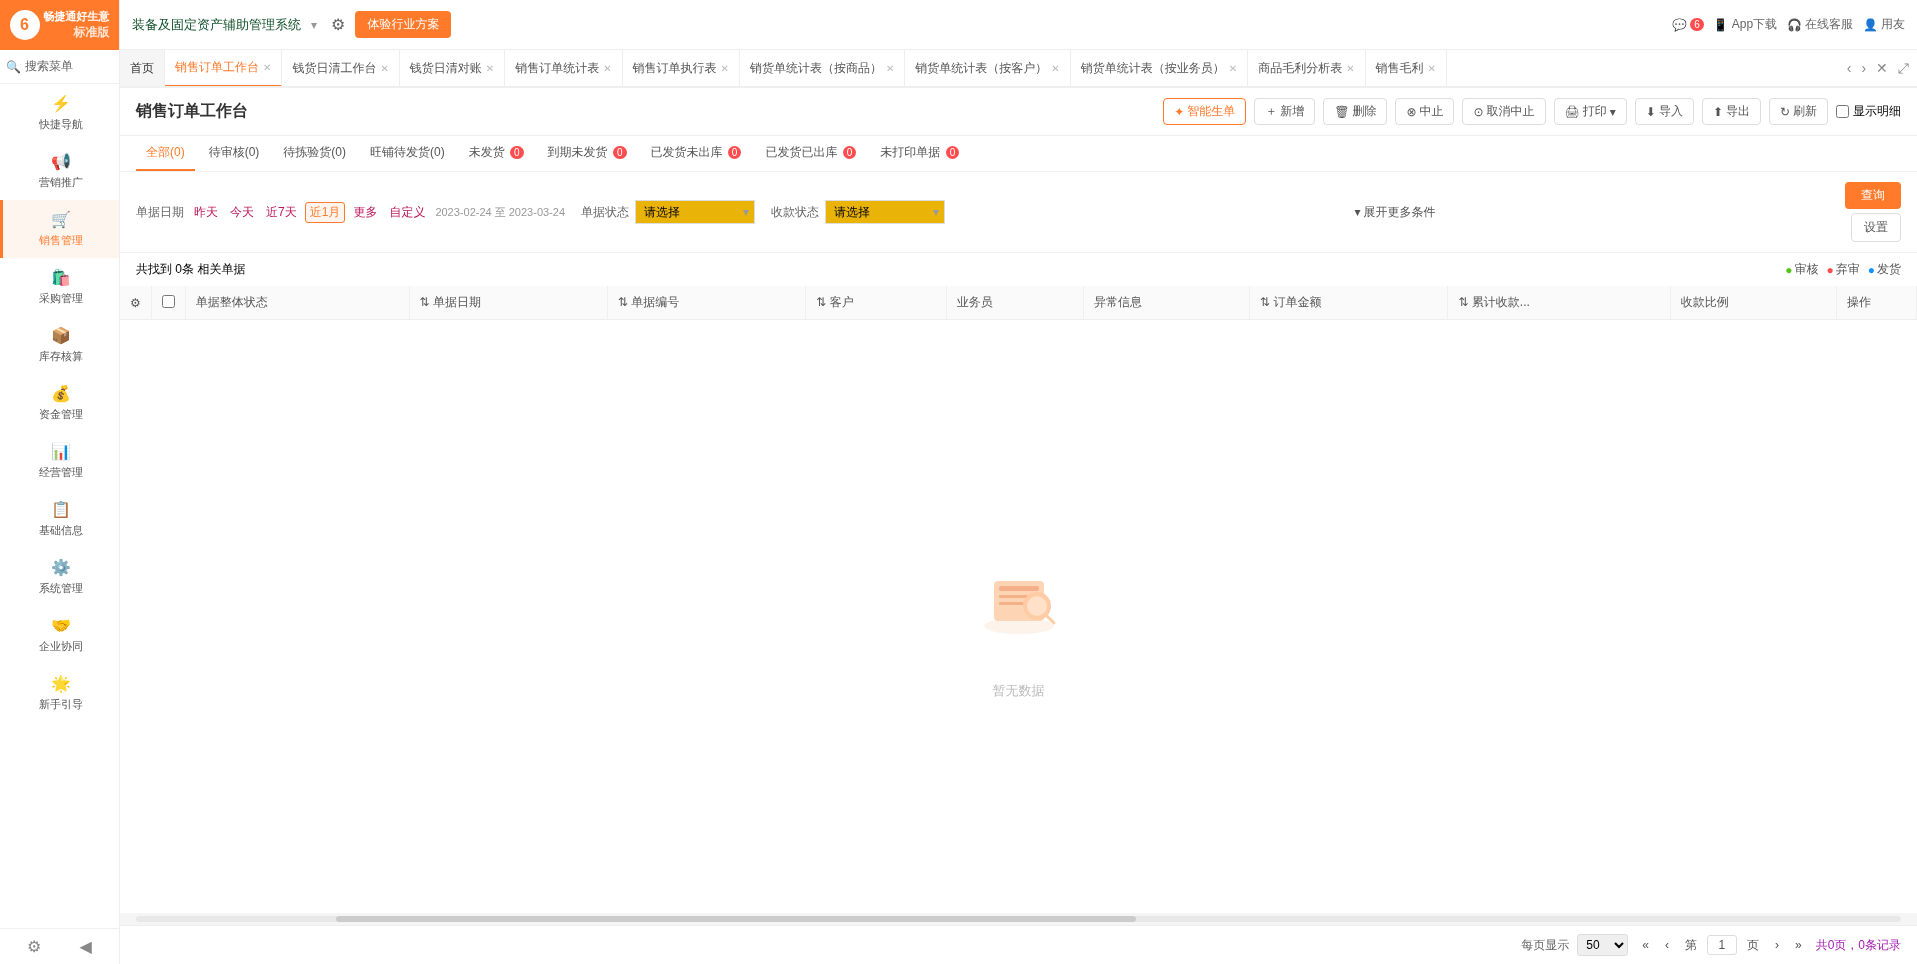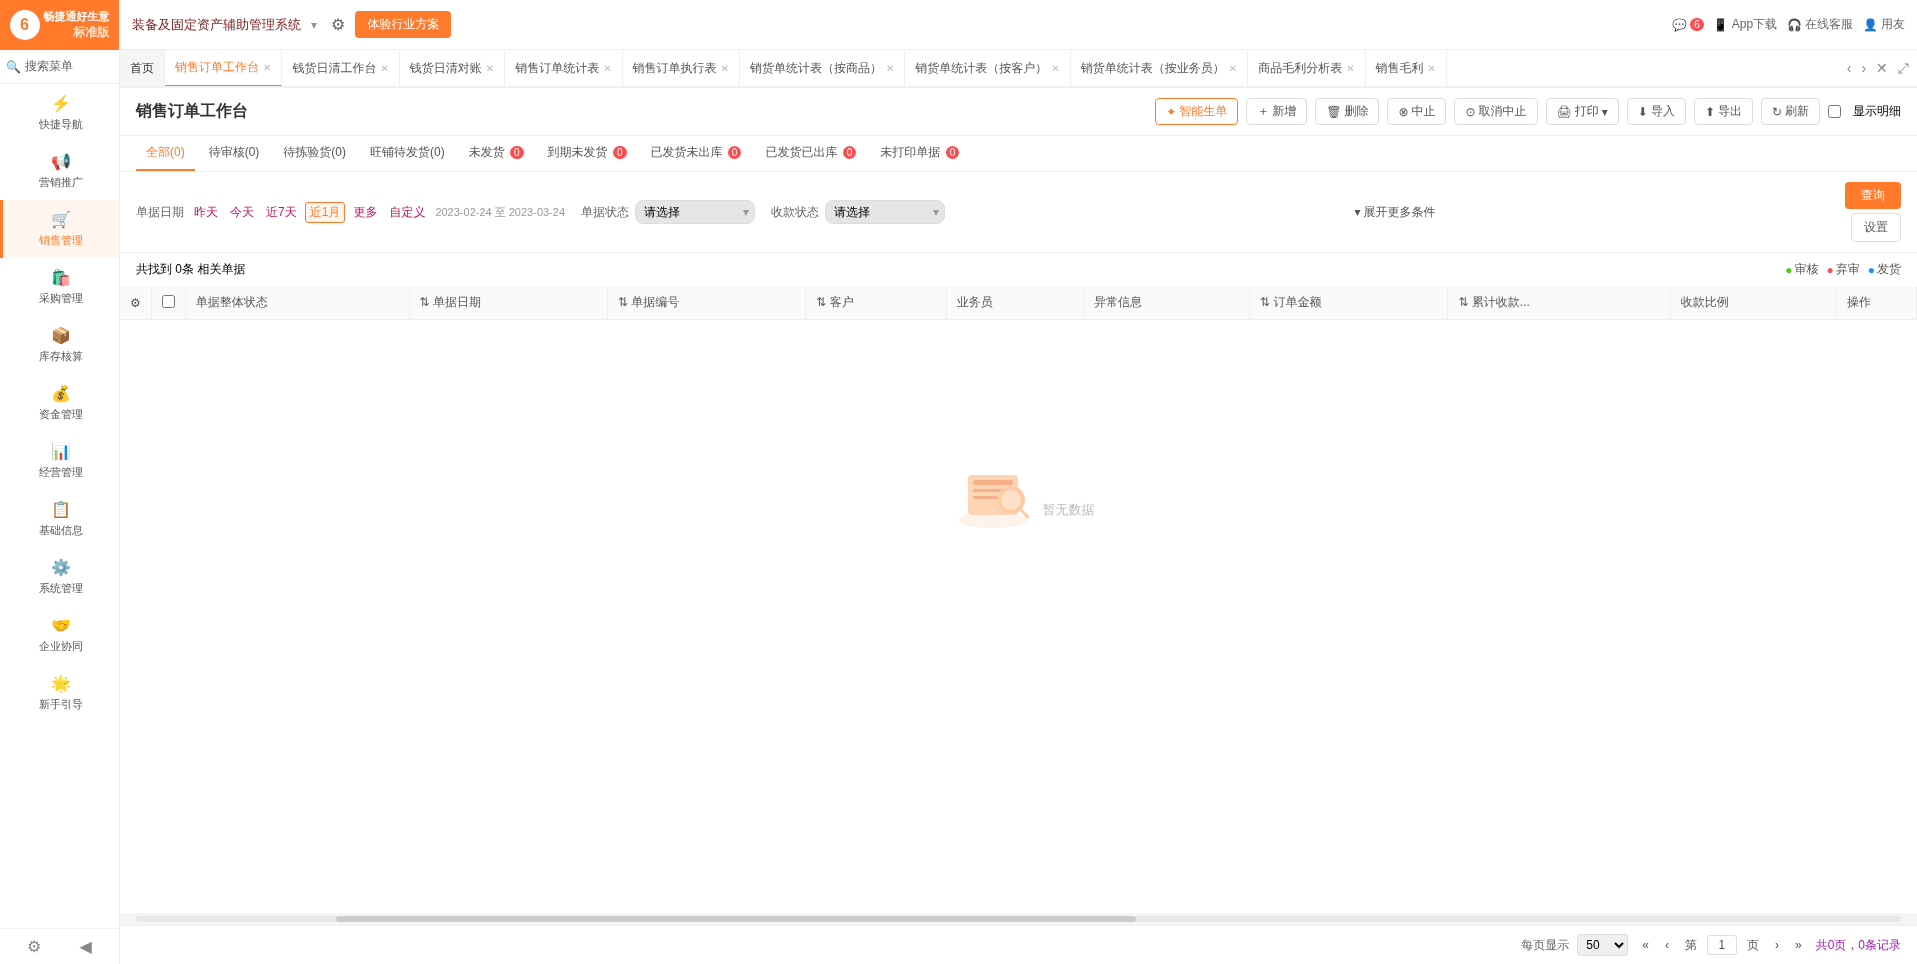--- a/index.html
+++ b/index.html
@@ -54,21 +54,21 @@
 
     
     .filter-bar { background: #fff; padding: 10px 16px; border-bottom: 1px solid #eee; }
     .filter-row { display: flex; align-items: center; gap: 16px; }
     .filter-item { display: flex; align-items: center; gap: 6px; }
     .filter-label { color: #666; white-space: nowrap; }
     .filter-dates { display: flex; align-items: center; gap: 4px; flex-wrap: wrap; }
     .date-quick { color: #be185d; cursor: pointer; padding: 1px 4px; }
     .date-quick.active { color: #ff7a2a; background: #fff5ef; border-radius: 3px; }
     .date-range { color: #999; font-size: 11px; }
-    .filter-select { border: 1px solid #ddd; border-radius: 8px; padding: 4px 20px 4px 8px; background: #e5e5e5; cursor: pointer; min-width: 120px; appearance: none; }
+    .filter-select { border: 1px solid #ddd; border-radius: 0; padding: 4px 20px 4px 8px; background: #eab308; cursor: pointer; min-width: 120px; appearance: none; }
     .select-wrapper { position: relative; display: inline-block; }
     .select-wrapper::after { content: '▾'; position: absolute; right: 6px; top: 50%; transform: translateY(-50%); color: #999; pointer-events: none; }
     .expand-more { color: #555; cursor: pointer; display: flex; align-items: center; gap: 3px; padding: 4px 8px; }
     .btn-query { background: #ff7a2a; color: #fff; border: none; padding: 5px 16px; border-radius: 4px; cursor: pointer; }
     .btn-set { background: #fff; border: 1px solid #ddd; color: #555; padding: 5px 12px; border-radius: 4px; cursor: pointer; }
 
     
     .table-area { flex: 1; background: #fff; margin: 0; overflow: hidden; display: flex; flex-direction: column; }
     .table-info { padding: 8px 16px; display: flex; align-items: center; justify-content: space-between; }
     .table-quick-actions { display: flex; gap: 8px; }
@@ -95,21 +95,21 @@
 
     
     .table-wrapper::-webkit-scrollbar { height: 6px; }
     .table-wrapper::-webkit-scrollbar-track { background: #f5f5f5; }
     .table-wrapper::-webkit-scrollbar-thumb { background: #ddd; border-radius: 3px; }
 
     .checkbox-col { width: 30px; text-align: center; }
     .settings-col { width: 30px; text-align: center; }
     .ops-col { width: 80px; }
     
-    .empty-container { flex: 1; display: flex; flex-direction: row; align-items: center; justify-content: center; }
+    .empty-container { flex: 1; display: flex; flex-direction: column; align-items: center; justify-content: flex-end; }
     
     .scroll-bar-area { height: 12px; background: #f5f5f5; display: flex; align-items: center; padding: 0 16px; }
     .scroll-track { flex: 1; height: 6px; background: #e8e8e8; border-radius: 3px; position: relative; }
     .scroll-thumb { width: 800px; height: 6px; background: #ccc; border-radius: 3px; position: absolute; left: 200px; }
   </style>
 </head>
 <body>
 
 <div class="sidebar">
   <div class="sidebar-logo">
@@ -174,21 +174,21 @@
 
   <div class="sidebar-bottom">
     <span>⚙</span>
     <span>◀</span>
   </div>
 </div>
 
 <div class="main">
 
   <div class="top-header">
-    <span style="color:#7f1d1d;font-size:13px;">装备及固定资产辅助管理系统</span>
+    <span style="color:#14532d;font-size:13px;">装备及固定资产辅助管理系统</span>
     <span style="color:#999;">▾</span>
     <span style="color:#666;font-size:16px;margin-left:4px;">⚙</span>
     <button class="btn-industry">体验行业方案</button>
 
     <div style="flex:1;"></div>
 
     <div class="header-icon">
       <span>💬</span>
       <span class="badge">6</span>
     </div>
@@ -293,21 +293,21 @@
           <span>导入</span>
         </button>
         <button class="btn-action">
           <span>⬆</span>
           <span>导出</span>
         </button>
         <button class="btn-action">
           <span>↻</span>
           <span>刷新</span>
         </button>
-        <label style="display:flex;align-items:center;gap:12px;cursor:pointer;">
+        <label style="display:flex;align-items:center;gap:4px;cursor:pointer;">
           <input type="checkbox" style="">
           <span>显示明细</span>
         </label>
       </div>
     </div>
 
     <div class="sub-tabs">
       <div class="sub-tab active">
         <span>全部(0)</span>
       </div>

